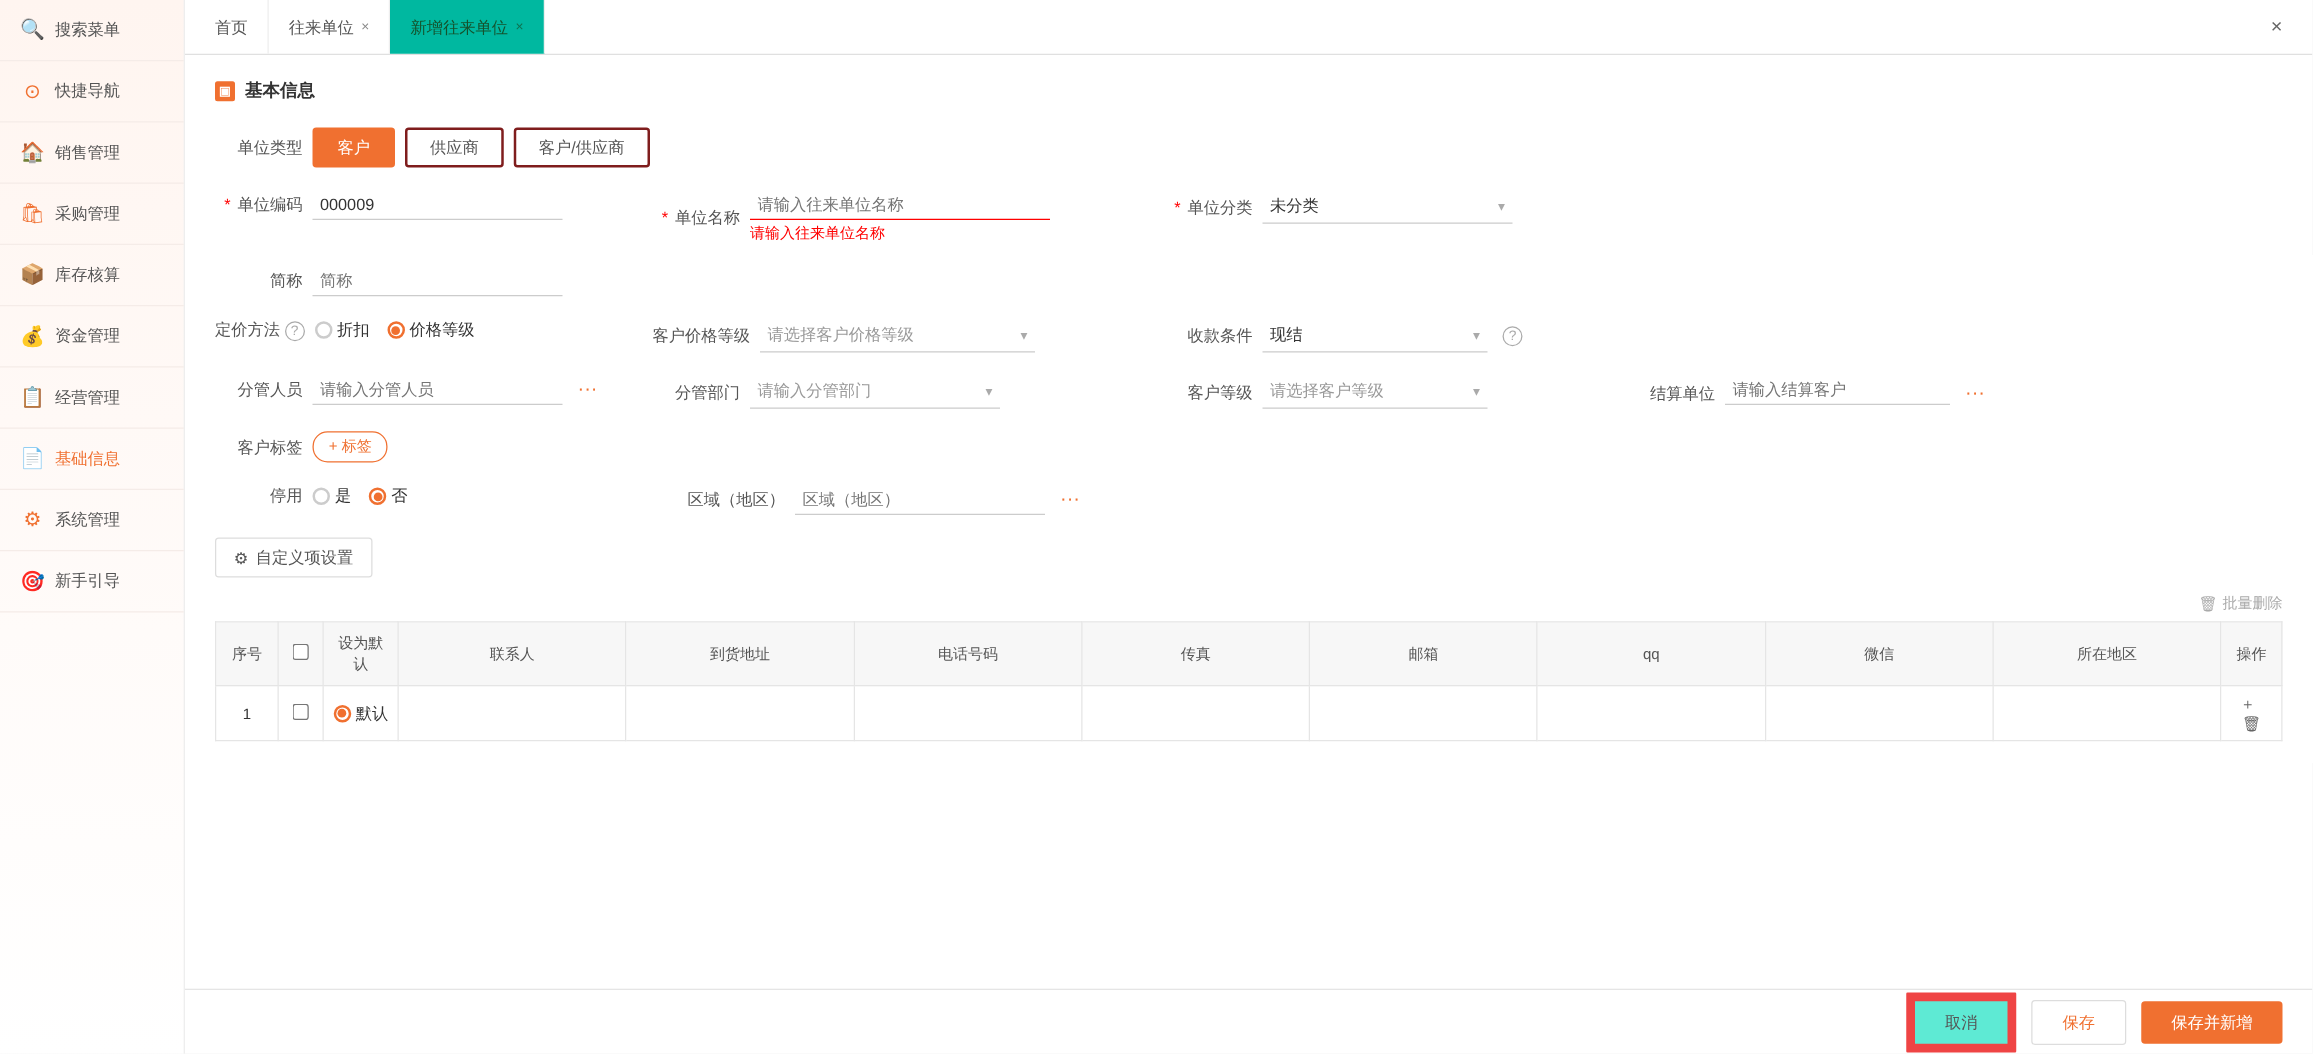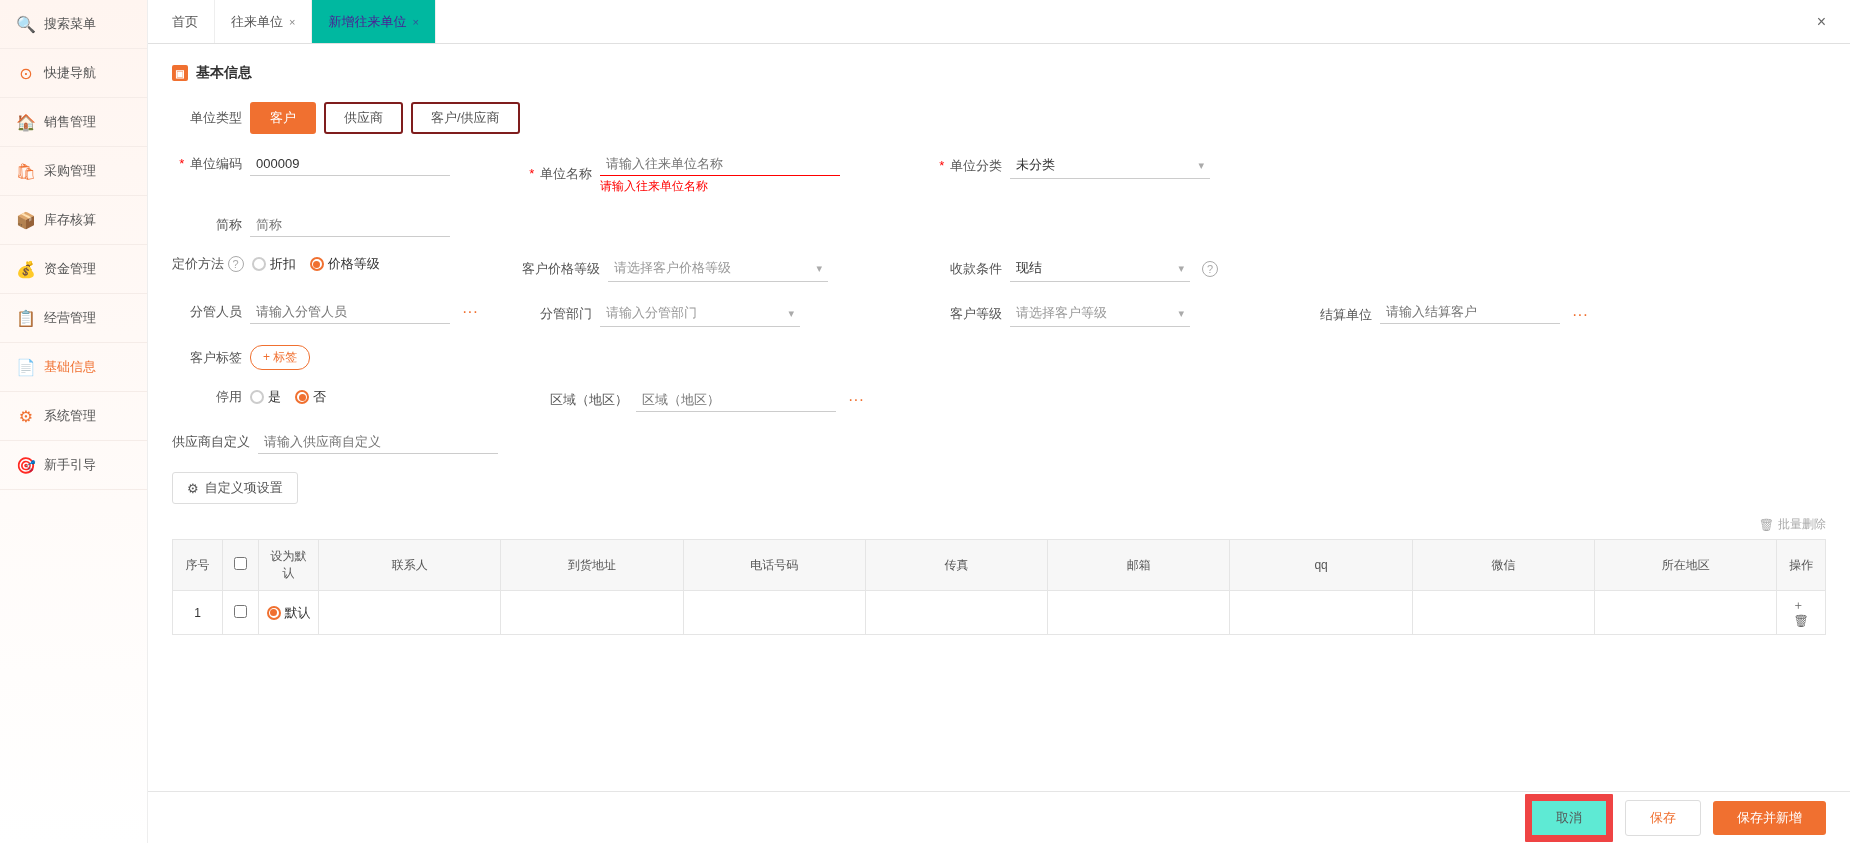--- a/index.html
+++ b/index.html
@@ -55,21 +55,21 @@
       padding: 0 16px;
       cursor: pointer;
       color: #555;
       font-size: 13px;
       gap: 6px;
       border-right: 1px solid #eee;
       position: relative;
     }
     .tab.active {
       background: #00b8a0;
-      color: #4c1d95;
+      color: #14532d;
     }
     .tab .close-btn {
       font-size: 11px;
       color: inherit;
       opacity: 0.7;
     }
     .tab-close-main {
       margin-left: auto;
       padding: 0 16px;
       cursor: pointer;
@@ -547,26 +547,20 @@
       </div>
 
       <div class="form-field" style="flex: 0 0 380px; margin-left: 30px; padding-left: 28px;">
         <span class="form-label">区域（地区）</span>
         <input type="text" class="form-input" placeholder="区域（地区）" style="">
         <span class="more-btn">···</span>
       </div>
 
     </div>
 
-    <div class="form-row">
-      <div class="form-field" style="flex: 0 0 400px;">
-        <span class="form-label">供应商自定义</span>
-        <input type="text" class="form-input" style="width: 240px;" placeholder="请输入供应商自定义">
-      </div>
-    </div>
 
     <button class="custom-settings-btn">
       <span>⚙</span>
       <span>自定义项设置</span>
     </button>
 
     <div class="table-toolbar">
       <div class="batch-delete">
         <span>🗑</span>
         <span>批量删除</span>

